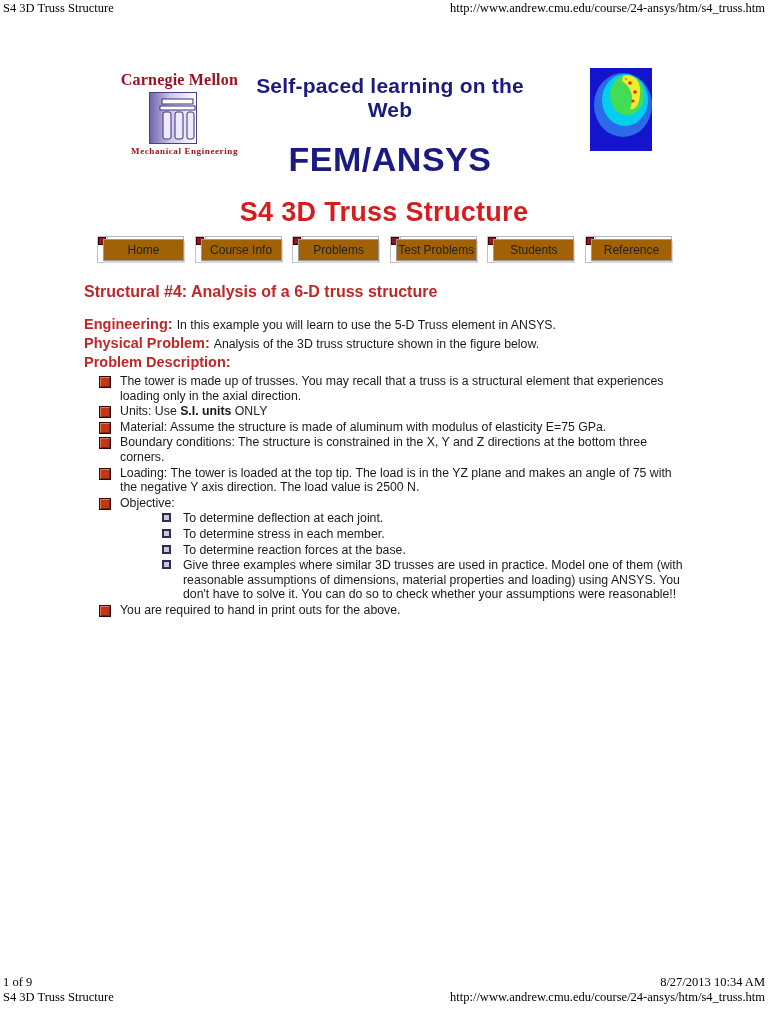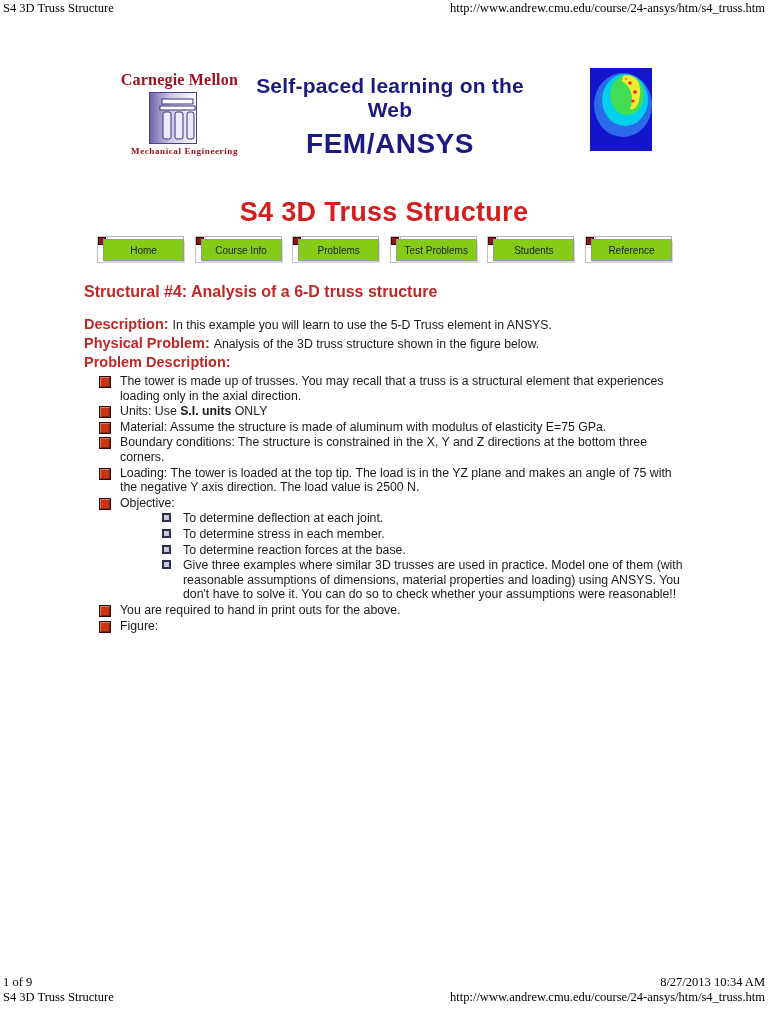--- a/index.html
+++ b/index.html
@@ -15,37 +15,37 @@
   .ph-top{top:1px;}
   .pf-1{top:975px;}
   .pf-2{top:990px;}
   
   .cmu-block{position:absolute;left:108px;top:71px;width:130px;text-align:right;}
   .cmu-title{font-family:"Liberation Serif",serif;font-weight:bold;font-size:16px;color:#a01020;letter-spacing:.2px;}
   .cmu-logo{width:48px;height:52px;margin:3px auto 2px auto;display:block;}
   .cmu-dept{font-family:"Liberation Serif",serif;font-weight:bold;font-size:9px;color:#a01020;letter-spacing:.6px;}
   .tagline-block{position:absolute;left:232px;top:74px;width:316px;text-align:center;color:#1a1a80;}
   .tagline{font-size:21px;font-weight:bold;letter-spacing:.2px;}
-  .course-title{font-size:28px;font-weight:bold;margin-top:6px;letter-spacing:.5px;}
+  .course-title{font-size:34px;font-weight:bold;margin-top:18px;letter-spacing:.5px;}
   .contour-img{position:absolute;left:590px;top:68px;width:62px;height:83px;display:block;}
   
   .page-title{
     position:absolute;top:197px;left:0;width:768px;text-align:center;
     font-size:27px;font-weight:bold;color:#d41d1d;letter-spacing:.3px;
   }
   
   .nav{position:absolute;top:239px;left:97px;width:574px;display:flex;justify-content:space-between;}
   .navbtn{position:relative;width:86px;height:21px;cursor:pointer;}
   .navbtn .back{position:absolute;left:9px;top:-3px;width:76px;height:21px;background:#fff;border:1px solid #b8b8b8;}
   .navbtn .strip{position:absolute;left:0;top:-3px;width:9px;height:25px;background:#fff;border:1px solid #c2c2c2;}
   .navbtn .sq{position:absolute;left:1px;top:-2px;width:6px;height:6px;background:#8d1616;border:1px solid #3c0505;}
   .navbtn .face{
-    position:absolute;left:6px;top:0;width:79px;height:20px;background:#84cc16;border:1px solid #9a9a9a;
+    position:absolute;left:6px;top:0;width:79px;height:20px;background:#a16207;border:1px solid #9a9a9a;
     box-shadow:1px 2px 0 #d7d7d7;display:flex;align-items:center;justify-content:center;
-    font-size:10px;color:#222;text-align:right;
+    font-size:12px;color:#222;text-align:right;
   }
   
   .content{position:absolute;left:84px;top:283px;width:601px;}
   .sec-heading{font-size:16px;font-weight:bold;color:#c22727;margin:0 0 16px 0;}
   .lead-line{margin:0 0 3px 0;font-size:12.3px;line-height:15px;}
   .lead-label{font-size:14.5px;font-weight:bold;color:#c22727;margin-right:4px;}
   .bullets{list-style:none;margin:3px 0 6px 0;padding:0;font-size:12.3px;line-height:14.6px;}
   .bullets > li{position:relative;padding-left:36px;margin-bottom:1px;}
   .b-sq{
     position:absolute;left:15px;top:2px;width:10px;height:10px;
@@ -143,21 +143,21 @@
     <span class="strip"></span>
     <span class="sq"></span>
     <span class="face">Reference</span>
   </div>
 </div>
 
 <div class="content">
   <div class="sec-heading">Structural #4: Analysis of a 6-D truss structure</div>
 
   <p class="lead-line">
-    <span class="lead-label">Description:</span><span>In this example you will learn to use the 5-D Truss element in ANSYS.</span>
+    <span class="lead-label">Engineering:</span><span>In this example you will learn to use the 5-D Truss element in ANSYS.</span>
   </p>
   <p class="lead-line">
     <span class="lead-label">Physical Problem:</span><span>Analysis of the 3D truss structure shown in the figure below.</span>
   </p>
   <p class="lead-line">
     <span class="lead-label">Problem Description:</span>
   </p>
 
   <ul class="bullets">
     <li>
@@ -202,24 +202,20 @@
         <li>
           <span class="s-sq"></span>
           <span>Give three examples where similar 3D trusses are used in practice. Model one of them (with reasonable assumptions of dimensions, material properties and loading) using ANSYS. You don't have to solve it. You can do so to check whether your assumptions were reasonable!!</span>
         </li>
       </ul>
     </li>
     <li>
       <span class="b-sq"></span>
       <span>You are required to hand in print outs for the above.</span>
     </li>
-    <li>
-      <span class="b-sq"></span>
-      <span>Figure:</span>
-    </li>
   </ul>
 </div>
 
 <div class="print-line pf-1">
   <span>1 of 9</span>
   <span>8/27/2013 10:34 AM</span>
 </div>
 <div class="print-line pf-2">
   <span>S4 3D Truss Structure</span>
   <span>http://www.andrew.cmu.edu/course/24-ansys/htm/s4_truss.htm</span>

